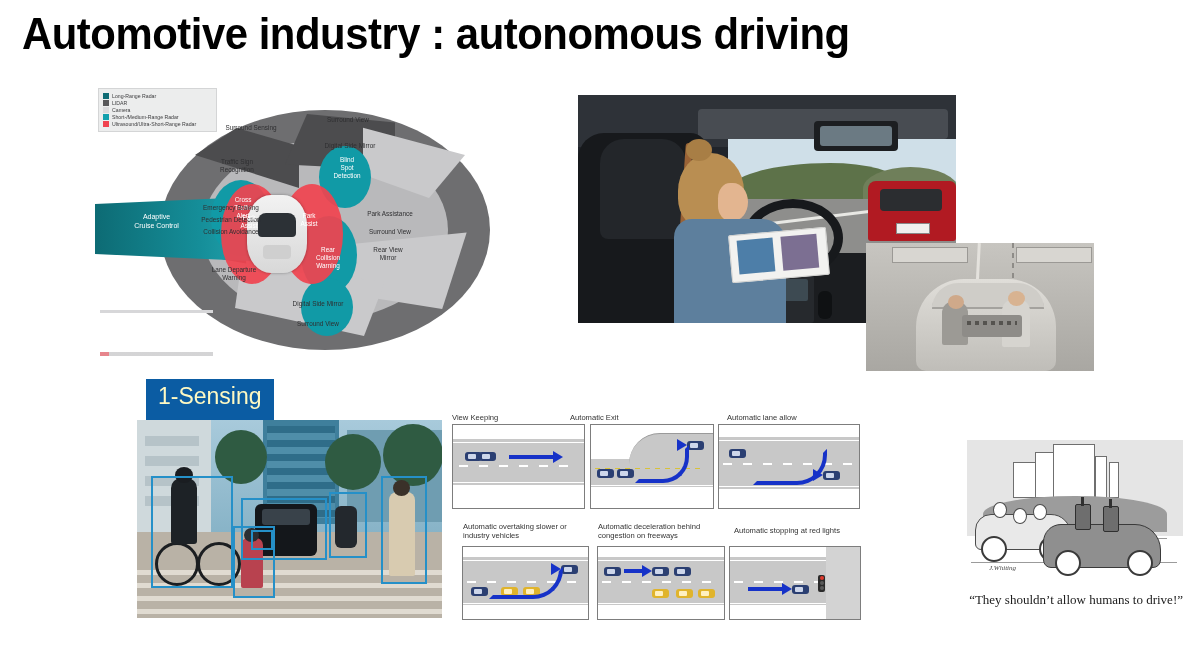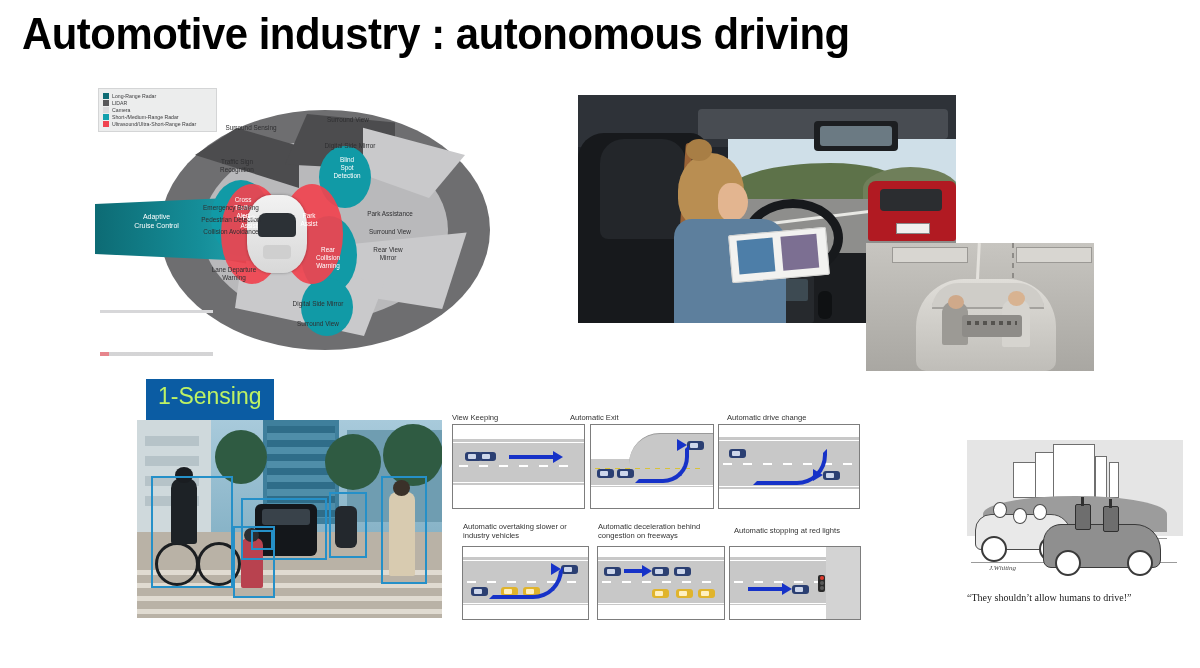--- a/index.html
+++ b/index.html
@@ -129,21 +129,21 @@
   .pv-p1{position:absolute;left:76px;top:58px;width:26px;height:44px;background:#9c9a95;border-radius:12px 12px 2px 2px;}
   .pv-p1h{position:absolute;left:82px;top:52px;width:16px;height:14px;background:#cfa98a;border-radius:50%;}
   .pv-p2{position:absolute;left:136px;top:56px;width:28px;height:48px;background:#d6d4cf;border-radius:12px 12px 2px 2px;}
   .pv-p2h{position:absolute;left:142px;top:48px;width:17px;height:15px;background:#d8b391;border-radius:50%;}
   .pv-panel{position:absolute;left:96px;top:72px;width:60px;height:22px;background:#8e8c88;border-radius:3px;}
   .pv-panel:after{content:"";position:absolute;left:5px;top:6px;width:50px;height:4px;
      background:repeating-linear-gradient(90deg,#55534f 0 4px,transparent 4px 8px);}
 
   
   .sec{
-    position:absolute;background:#0b5ca3;color:#bef264;
+    position:absolute;background:#0b5ca3;color:#fef9c3;
     font-size:23px;line-height:32px;padding:1px 12px 12px 12px;
     font-family:"Liberation Sans", sans-serif;white-space:nowrap;
   }
   #sec1{left:146px;top:379px;}
   #sec2{left:318px;top:376px;}
   #sec3{left:505px;top:374px;}
   #sec4{left:692px;top:376px;}
 
   
   .photo-street{
@@ -211,22 +211,22 @@
   .ct-carA{position:absolute;left:8px;top:74px;width:94px;height:34px;background:#e9e9e9;
     border:1.5px solid #4a4a4a;border-radius:16px 20px 6px 6px;}
   .ct-carB{position:absolute;left:76px;top:84px;width:116px;height:42px;background:#8f8f8f;
     border:1.5px solid #3a3a3a;border-radius:18px 26px 8px 8px;}
   .ct-wh{position:absolute;width:22px;height:22px;border:2px solid #3a3a3a;border-radius:50%;background:#fff;}
   .ct-head{position:absolute;width:12px;height:14px;border:1.5px solid #4a4a4a;border-radius:50%;background:#fff;}
   .ct-robot{position:absolute;width:14px;height:24px;background:#6e6e6e;border:1.5px solid #2f2f2f;border-radius:2px;}
   .ct-robot:after{content:"";position:absolute;left:5px;top:-8px;width:3px;height:9px;background:#2f2f2f;}
   .ct-sign{position:absolute;font-family:"Liberation Serif",serif;font-style:italic;font-size:7px;color:#444;}
   .ct-cap{
-    position:absolute;left:967px;top:592px;width:216px;text-align:left;
-    font-family:"Liberation Serif", serif;font-size:10px;color:#1a1a1a;
+    position:absolute;left:967px;top:592px;width:216px;text-align:right;
+    font-family:"Liberation Serif", serif;font-size:13px;color:#1a1a1a;
   }
 
   
   .footer{
     position:absolute;left:0;top:637px;width:1200px;height:25px;background:#1e3d8f;
   }
   .f-text{position:absolute;top:5px;color:#fff;font-size:11px;font-weight:bold;
      transform:scaleX(0.95);transform-origin:left top;white-space:nowrap;}
   #f1{left:10px;}
   #f2{left:573px;font-size:13px;top:3px;}
@@ -403,21 +403,21 @@
     <div class="ramp" style="left:38px;top:8px;width:86px;height:30px;border-radius:40px 0 0 0;"></div>
     <div class="edge" style="left:0;top:60px;right:0;"></div>
     <div class="dash-y" style="left:4px;top:43px;width:110px;"></div>
     <div class="blue-car" style="left:6px;top:44px;"></div>
     <div class="blue-car" style="left:26px;top:44px;"></div>
     <div class="blue-car" style="left:96px;top:16px;"></div>
     <div class="curve" style="left:44px;top:20px;width:46px;height:30px;border-radius:0 0 26px 0;border-width:4px;"></div>
     <div class="arrow-head" style="left:86px;top:14px;"></div>
   </div>
 
-  <div class="pcap" style="left:727px;top:413px;">Automatic drive change</div>
+  <div class="pcap" style="left:727px;top:413px;">Automatic lane allow</div>
   <div class="panel" style="left:718px;top:424px;width:140px;height:83px;">
     <div class="road" style="top:12px;height:52px;"></div>
     <div class="edge" style="left:0;top:15px;right:0;"></div>
     <div class="edge" style="left:0;top:61px;right:0;"></div>
     <div class="dash" style="left:4px;top:38px;width:132px;"></div>
     <div class="blue-car" style="left:10px;top:24px;"></div>
     <div class="blue-car" style="left:104px;top:46px;"></div>
     <div class="curve" style="left:34px;top:24px;width:66px;height:28px;border-radius:0 0 30px 0;border-width:4px;"></div>
     <div class="arrow-head" style="left:94px;top:44px;"></div>
   </div>

